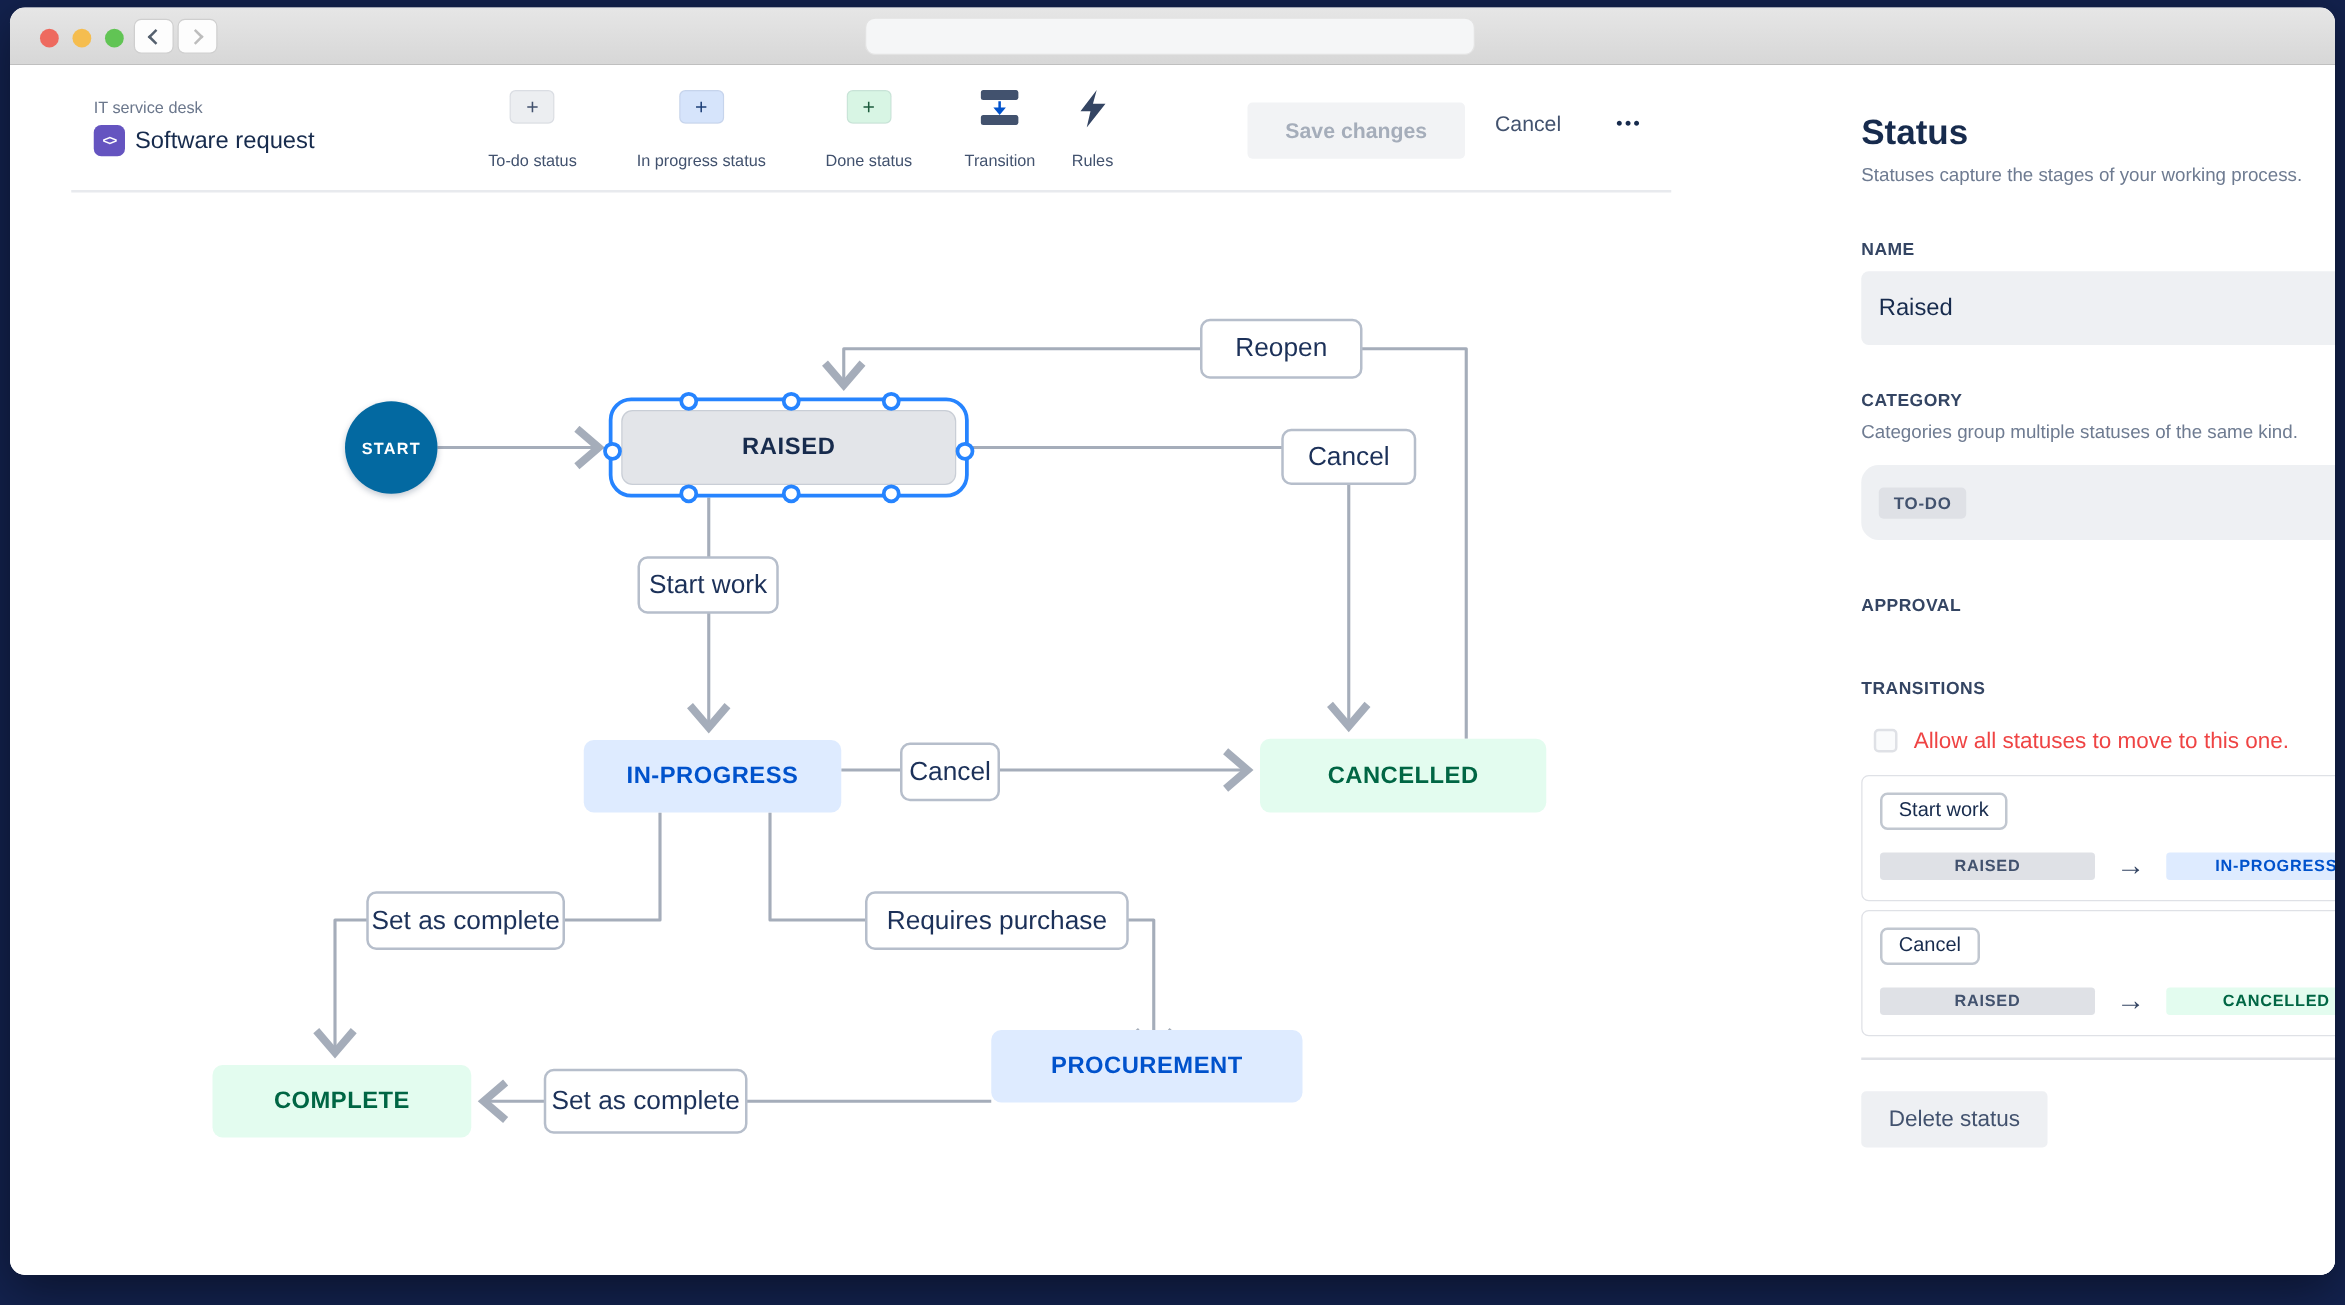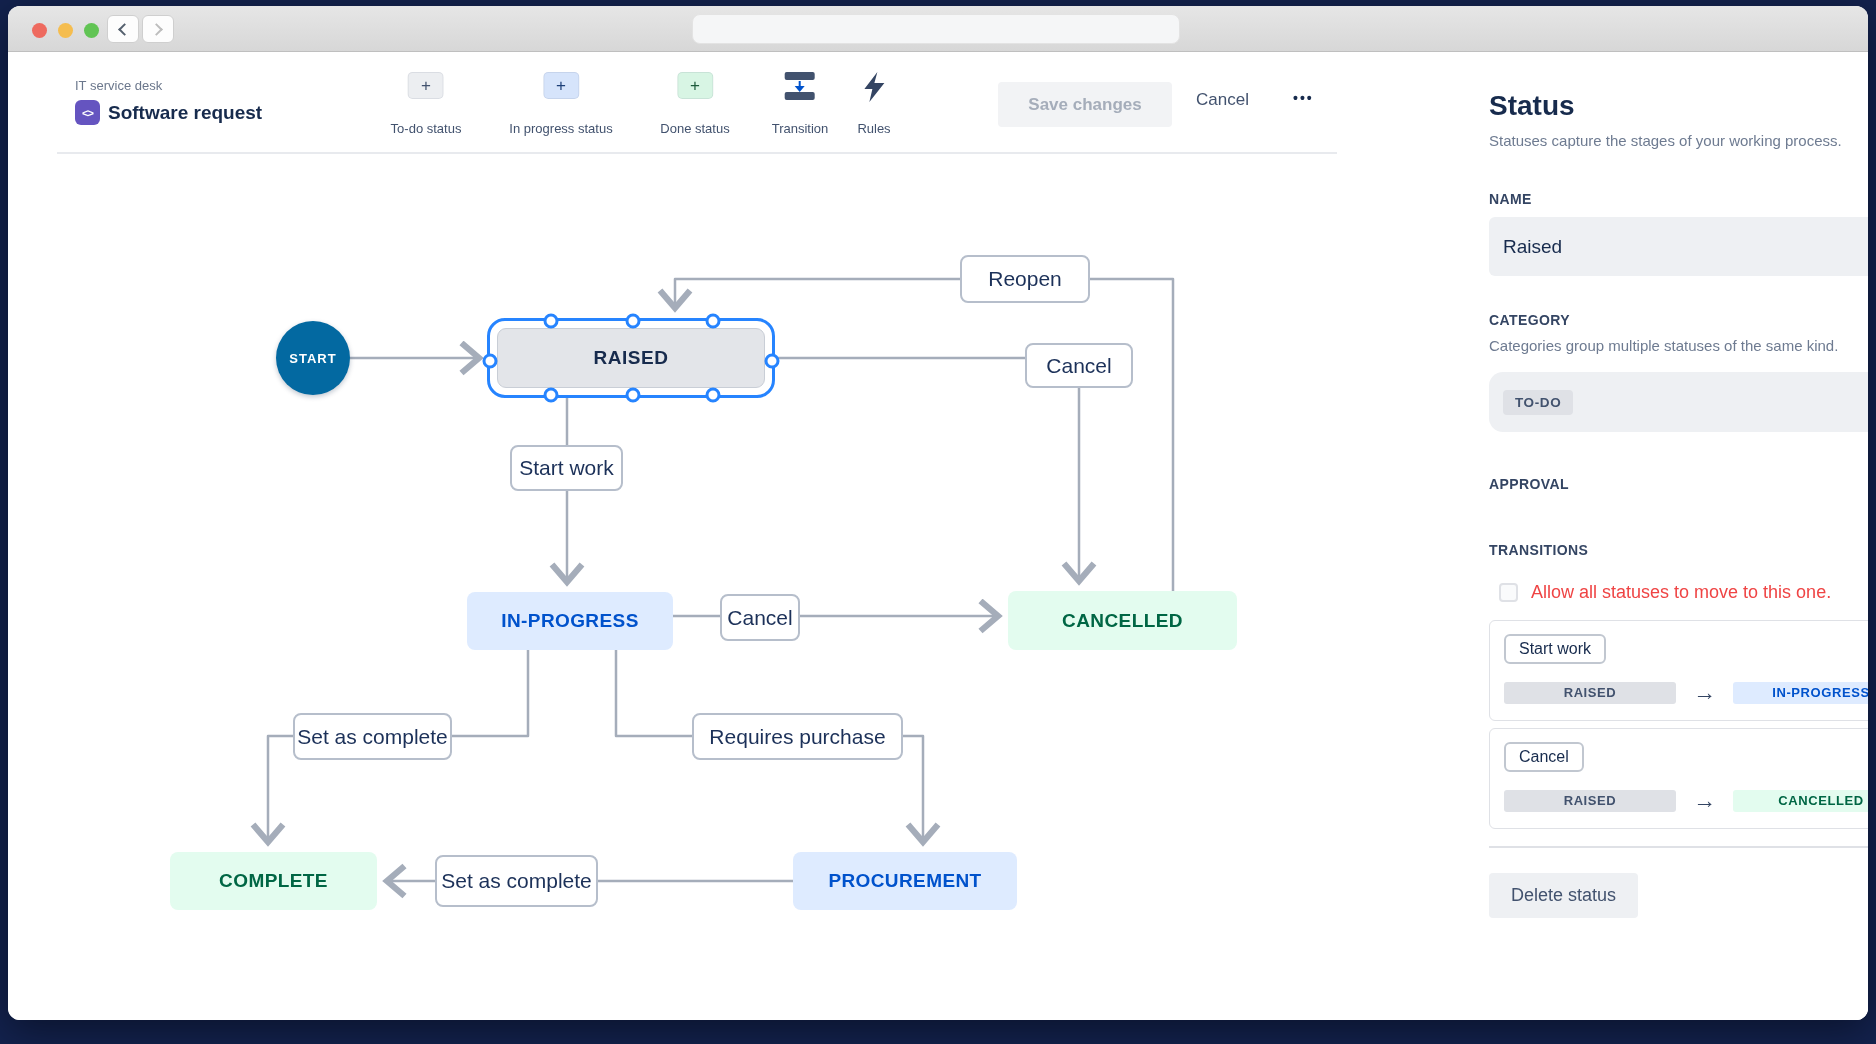--- a/index.html
+++ b/index.html
@@ -40,21 +40,21 @@
   .content { position:absolute; left:0; top:46px; width:1860px; height:968px; background:#fff; }
 
   
   .breadcrumb { position:absolute; left:67px; top:26px; font-size:13px; color:#6b778c;text-align:center; }
   .title-row { position:absolute; left:67px; top:48px; display:flex; align-items:center; gap:8px; }
   .proj-icon {
     width:25px; height:25px; border-radius:6px; background:#6554c0; color:#fff;
     font-size:11px; font-weight:bold; display:flex; align-items:center; justify-content:center;
     letter-spacing:-1px;
   }
-  .page-title { font-size:19px; font-weight:bold; color:#172b4d; }
+  .page-title { font-size:19px; font-weight:normal; color:#172b4d; }
   .tool {
     position:absolute; top:20px; height:64px; transform:translateX(-50%);
     display:flex; flex-direction:column; align-items:center; justify-content:space-between;
     width:max-content;
   }
   .tool-label { font-size:13px; color:#42526e; }
   .plus-chip {
     width:36px; height:27px; border-radius:5px; display:flex; align-items:center; justify-content:center;
     font-size:17px; color:#42526e; border:1px solid rgba(9,30,66,.08);
   }
@@ -264,21 +264,21 @@
         <div class="handle" style="left:0;top:40px"></div>
         <div class="handle" style="left:282px;top:40px"></div>
         <div class="handle" style="left:61px;top:74px"></div>
         <div class="handle" style="left:143px;top:74px"></div>
         <div class="handle" style="left:223px;top:74px"></div>
       </div>
 
       <div class="snode blue" style="left:459px;top:540px;width:206px;height:58px">IN-PROGRESS</div>
       <div class="snode green" style="left:1000px;top:539px;width:229px;height:59px">CANCELLED</div>
       <div class="snode green" style="left:162px;top:800px;width:207px;height:58px">COMPLETE</div>
-      <div class="snode blue" style="left:785px;top:800px;width:224px;height:58px">PROCUREMENT</div>
+      <div class="snode blue" style="left:785px;top:772px;width:249px;height:58px">PROCUREMENT</div>
     </div>
 
     <div class="sidebar">
       <div class="sb-title">Status</div>
       <div class="sb-subtitle">Statuses capture the stages of your working process.</div>
 
       <div class="sb-heading" style="margin-top:42px">NAME</div>
       <input class="field" style="margin-top: 10px;" value="Raised">
 
       <div class="sb-heading" style="margin-top:36px">CATEGORY</div>

